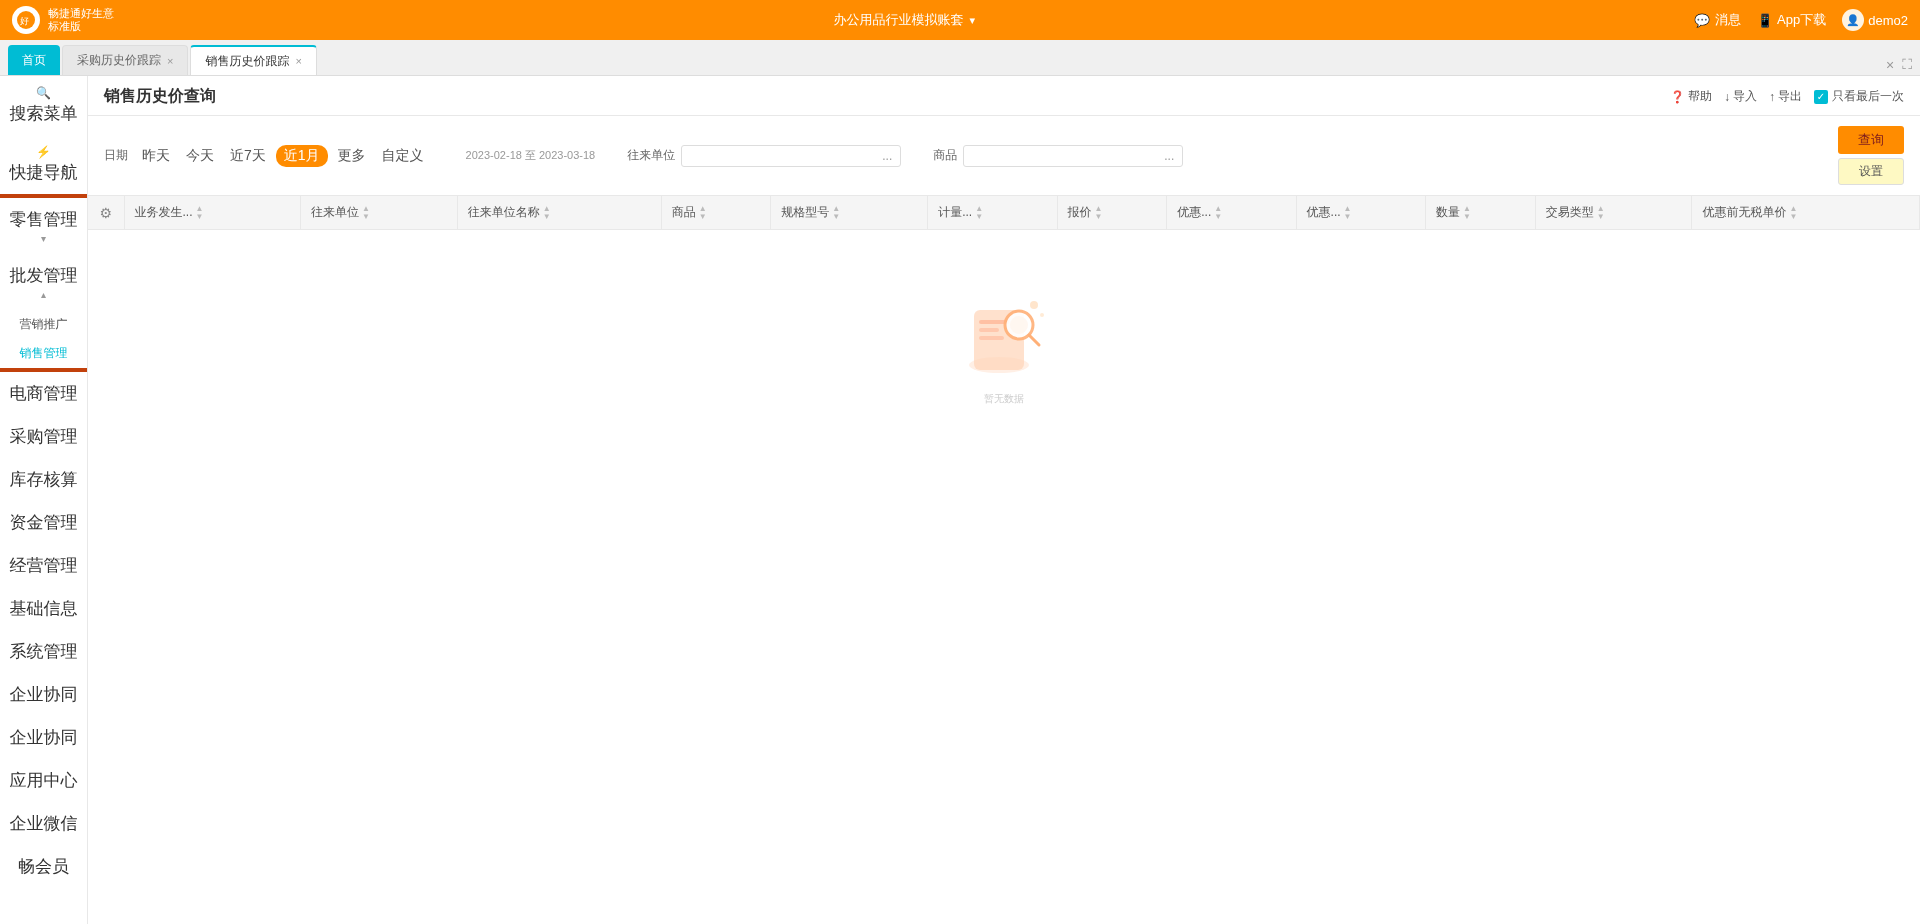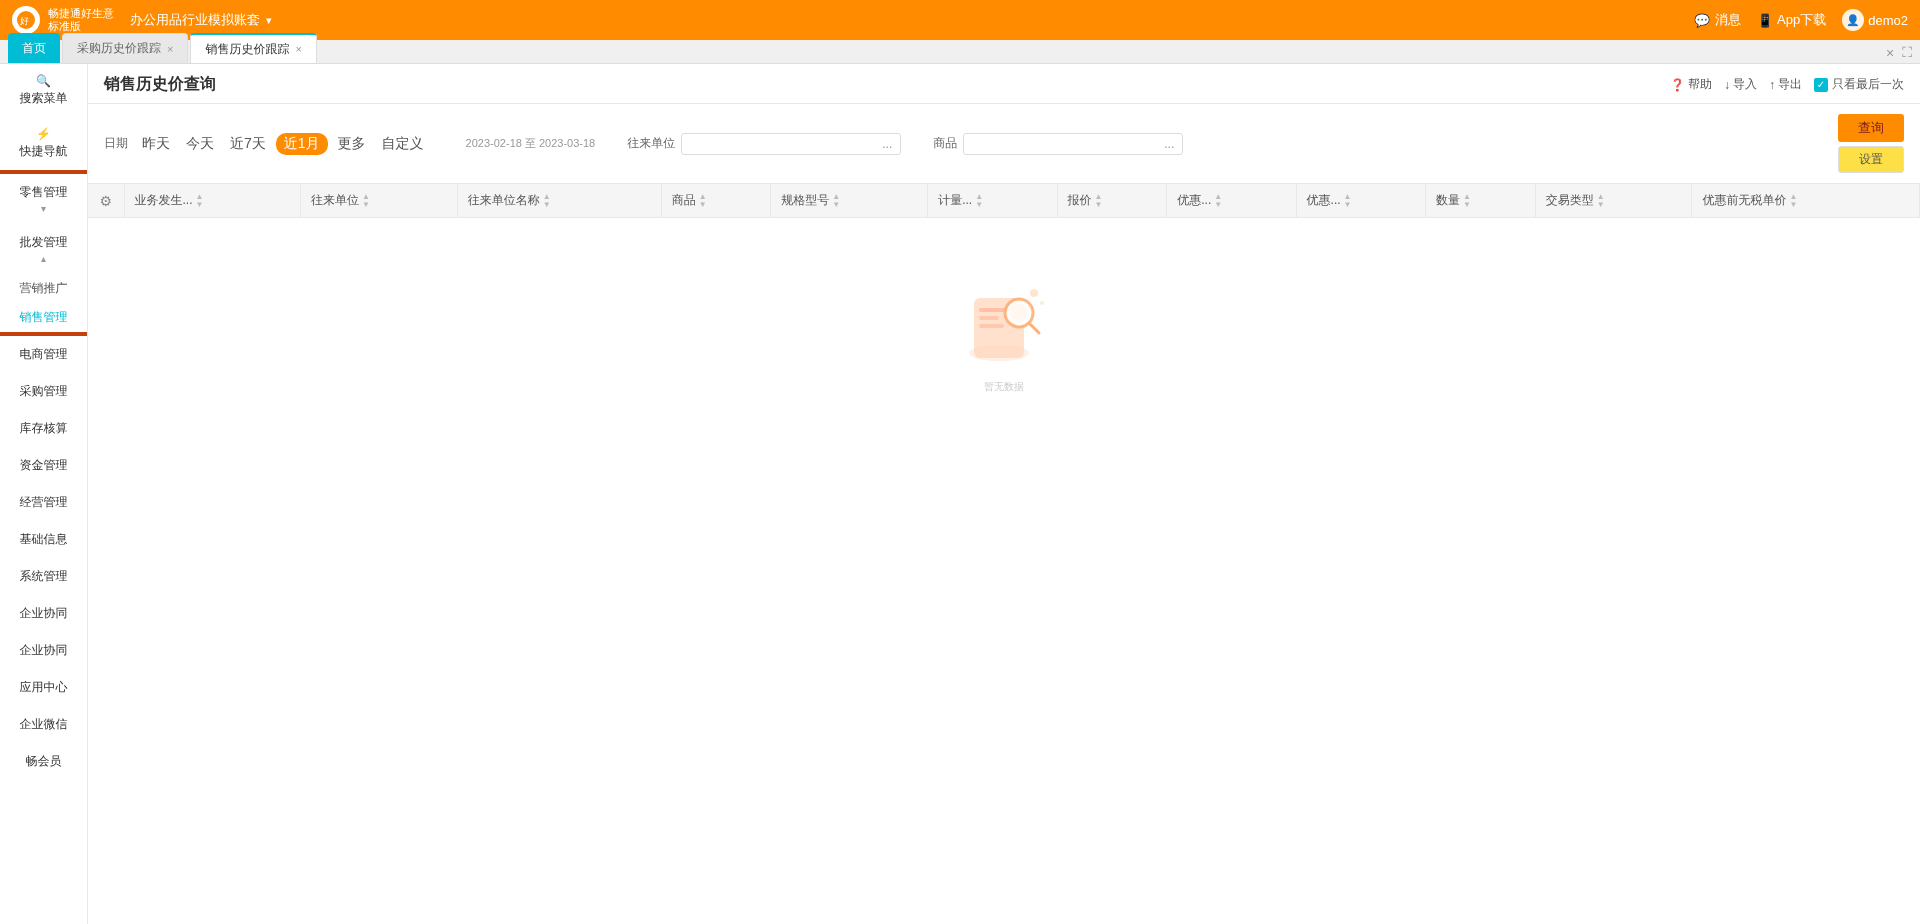--- a/index.html
+++ b/index.html
@@ -4,42 +4,42 @@
   <style>
     * { margin: 0; padding: 0; box-sizing: border-box; }
     body { font-family: "Microsoft YaHei", "PingFang SC", sans-serif; font-size: 13px; background: #f5f5f5; display: flex; flex-direction: column; height: 924px; overflow: hidden; }
 
     
     .topbar { height: 40px; background: #ff8c00; display: flex; align-items: center; justify-content: space-between; padding: 0 12px; flex-shrink: 0; }
     .topbar-left { display: flex; align-items: center; gap: 8px; }
     .logo-icon { width: 28px; height: 28px; background: #fff; border-radius: 50%; display: flex; align-items: center; justify-content: center; }
     .logo-icon svg { width: 20px; height: 20px; }
     .brand-text { color: #fff; font-size: 11px; line-height: 1.2; }
-    .topbar-center { flex: 1; margin: 8px 16px; display: flex; align-items: center; gap: 6px; }
+    .topbar-center { flex: 1; margin: 8px 16px; display: flex; align-items: center; gap: 6px; justify-content: center; }
     .topbar-app-title { color: #fff; font-size: 13px; }
     .topbar-dropdown { color: #fff; font-size: 11px; cursor: pointer; }
     .topbar-right { display: flex; align-items: center; gap: 16px; color: #fff; font-size: 13px; }
     .topbar-right-item { display: flex; align-items: center; gap: 4px; cursor: pointer; }
 
     
-    .tabbar { height: 24px; background: #f0f0f0; display: flex; align-items: flex-end; padding: 0 8px; flex-shrink: 0; border-bottom: 1px solid #ddd; }
+    .tabbar { height: 36px; background: #f0f0f0; display: flex; align-items: flex-end; padding: 0 8px; flex-shrink: 0; border-bottom: 1px solid #ddd; }
     .tab { height: 30px; padding: 0 14px; display: flex; align-items: center; gap: 6px; border-radius: 4px 4px 0 0; font-size: 12px; cursor: pointer; border: 1px solid #ddd; border-bottom: none; background: #e8e8e8; color: #666; margin-right: 2px; }
     .tab.active { background: #fff; color: #333; border-top: 2px solid #00bcd4; }
     .tab.home { background: #00bcd4; color: #fff; border: none; }
     .tab-close { font-size: 11px; color: #999; cursor: pointer; }
     .tabbar-actions { margin-left: auto; display: flex; align-items: center; gap: 8px; padding-bottom: 2px; }
     .tabbar-action { font-size: 14px; color: #999; cursor: pointer; }
 
     
     .main-layout { display: flex; flex: 1; overflow: hidden; }
 
     
     .sidebar { width: 88px; background: #fff; border-right: 1px solid #e8e8e8; display: flex; flex-direction: column; overflow-y: auto; flex-shrink: 0; }
     .sidebar-item { padding: 10px 4px; text-align: center; font-size: 12px; color: #333; cursor: pointer; display: flex; flex-direction: column; align-items: center; gap: 2px; }
-    .sidebar-item .item-label { font-size: 12px; }
+    .sidebar-item .item-label { font-size: 17px; }
     .sidebar-item .item-arrow { font-size: 10px; color: #999; }
     .sidebar-section { border-top: 4px solid #c2410c; }
     .sidebar-sub { padding: 6px 4px; text-align: center; font-size: 12px; color: #555; cursor: pointer; }
 
     
     .content { flex: 1; display: flex; flex-direction: column; overflow: hidden; background: #f5f5f5; }
     .page-header { background: #fff; padding: 10px 16px 8px; border-bottom: 1px solid #e8e8e8; flex-shrink: 0; display: flex; align-items: center; justify-content: space-between; }
     .page-title { font-size: 16px; font-weight: 600; color: #333; }
     .page-actions { display: flex; align-items: center; gap: 12px; font-size: 12px; color: #555; }
     .page-actions span { display: flex; align-items: center; gap: 3px; cursor: pointer; }
@@ -53,21 +53,21 @@
     .filter-label { color: #666; font-size: 12px; flex-shrink: 0; }
     .filter-date-btns { display: flex; align-items: center; gap: 4px; }
     .date-btn { padding: 2px 6px; font-size: 14px; color: #555; cursor: pointer; border: none; background: none; text-align: center; }
     .date-btn.active { background: #ff8c00; color: #fff; border-radius: 10px; padding: 2px 8px; }
     .date-range { font-size: 11px; color: #999; margin-left: 4px; }
     .filter-field { display: flex; align-items: center; gap: 6px; }
     .filter-input { border: 1px solid #ddd; border-radius: 3px; padding: 3px 8px; font-size: 12px; color: #333; min-width: 180px; display: flex; align-items: center; justify-content: space-between; background: #fff; cursor: text; }
     .filter-input-placeholder { color: #ccc; }
     .filter-input-ellipsis { color: #999; font-size: 12px; cursor: pointer; }
     .query-btn { background: #ff8c00; color: #7f1d1d; border: none; border-radius: 3px; padding: 5px 20px; font-size: 13px; cursor: pointer; }
-    .setting-btn { background: #fde047; color: #555; border: 1px solid #ddd; border-radius: 3px; padding: 4px 12px; font-size: 12px; cursor: pointer; }
+    .setting-btn { background: #fef9c3; color: #555; border: 1px solid #ddd; border-radius: 3px; padding: 4px 12px; font-size: 12px; cursor: pointer; }
     .filter-btns-col { display: flex; flex-direction: column; gap: 4px; margin-left: auto; }
 
     
     .table-area { flex: 1; background: #fff; overflow: auto; margin: 0; }
     .data-table { width: 100%; border-collapse: collapse; min-width: 1200px; }
     .data-table thead tr { background: #f5f5f5; border-bottom: 1px solid #e8e8e8; }
     .data-table th { padding: 8px 10px; font-size: 12px; color: #555; font-weight: 500; text-align: right; border-right: 1px solid #e8e8e8; white-space: nowrap; cursor: pointer; user-select: none; }
     .data-table th:first-child { width: 36px; text-align: center; }
     .th-content { display: flex; align-items: center; gap: 3px; }
     .sort-arrows { display: flex; flex-direction: column; font-size: 8px; color: #bbb; line-height: 1; }

